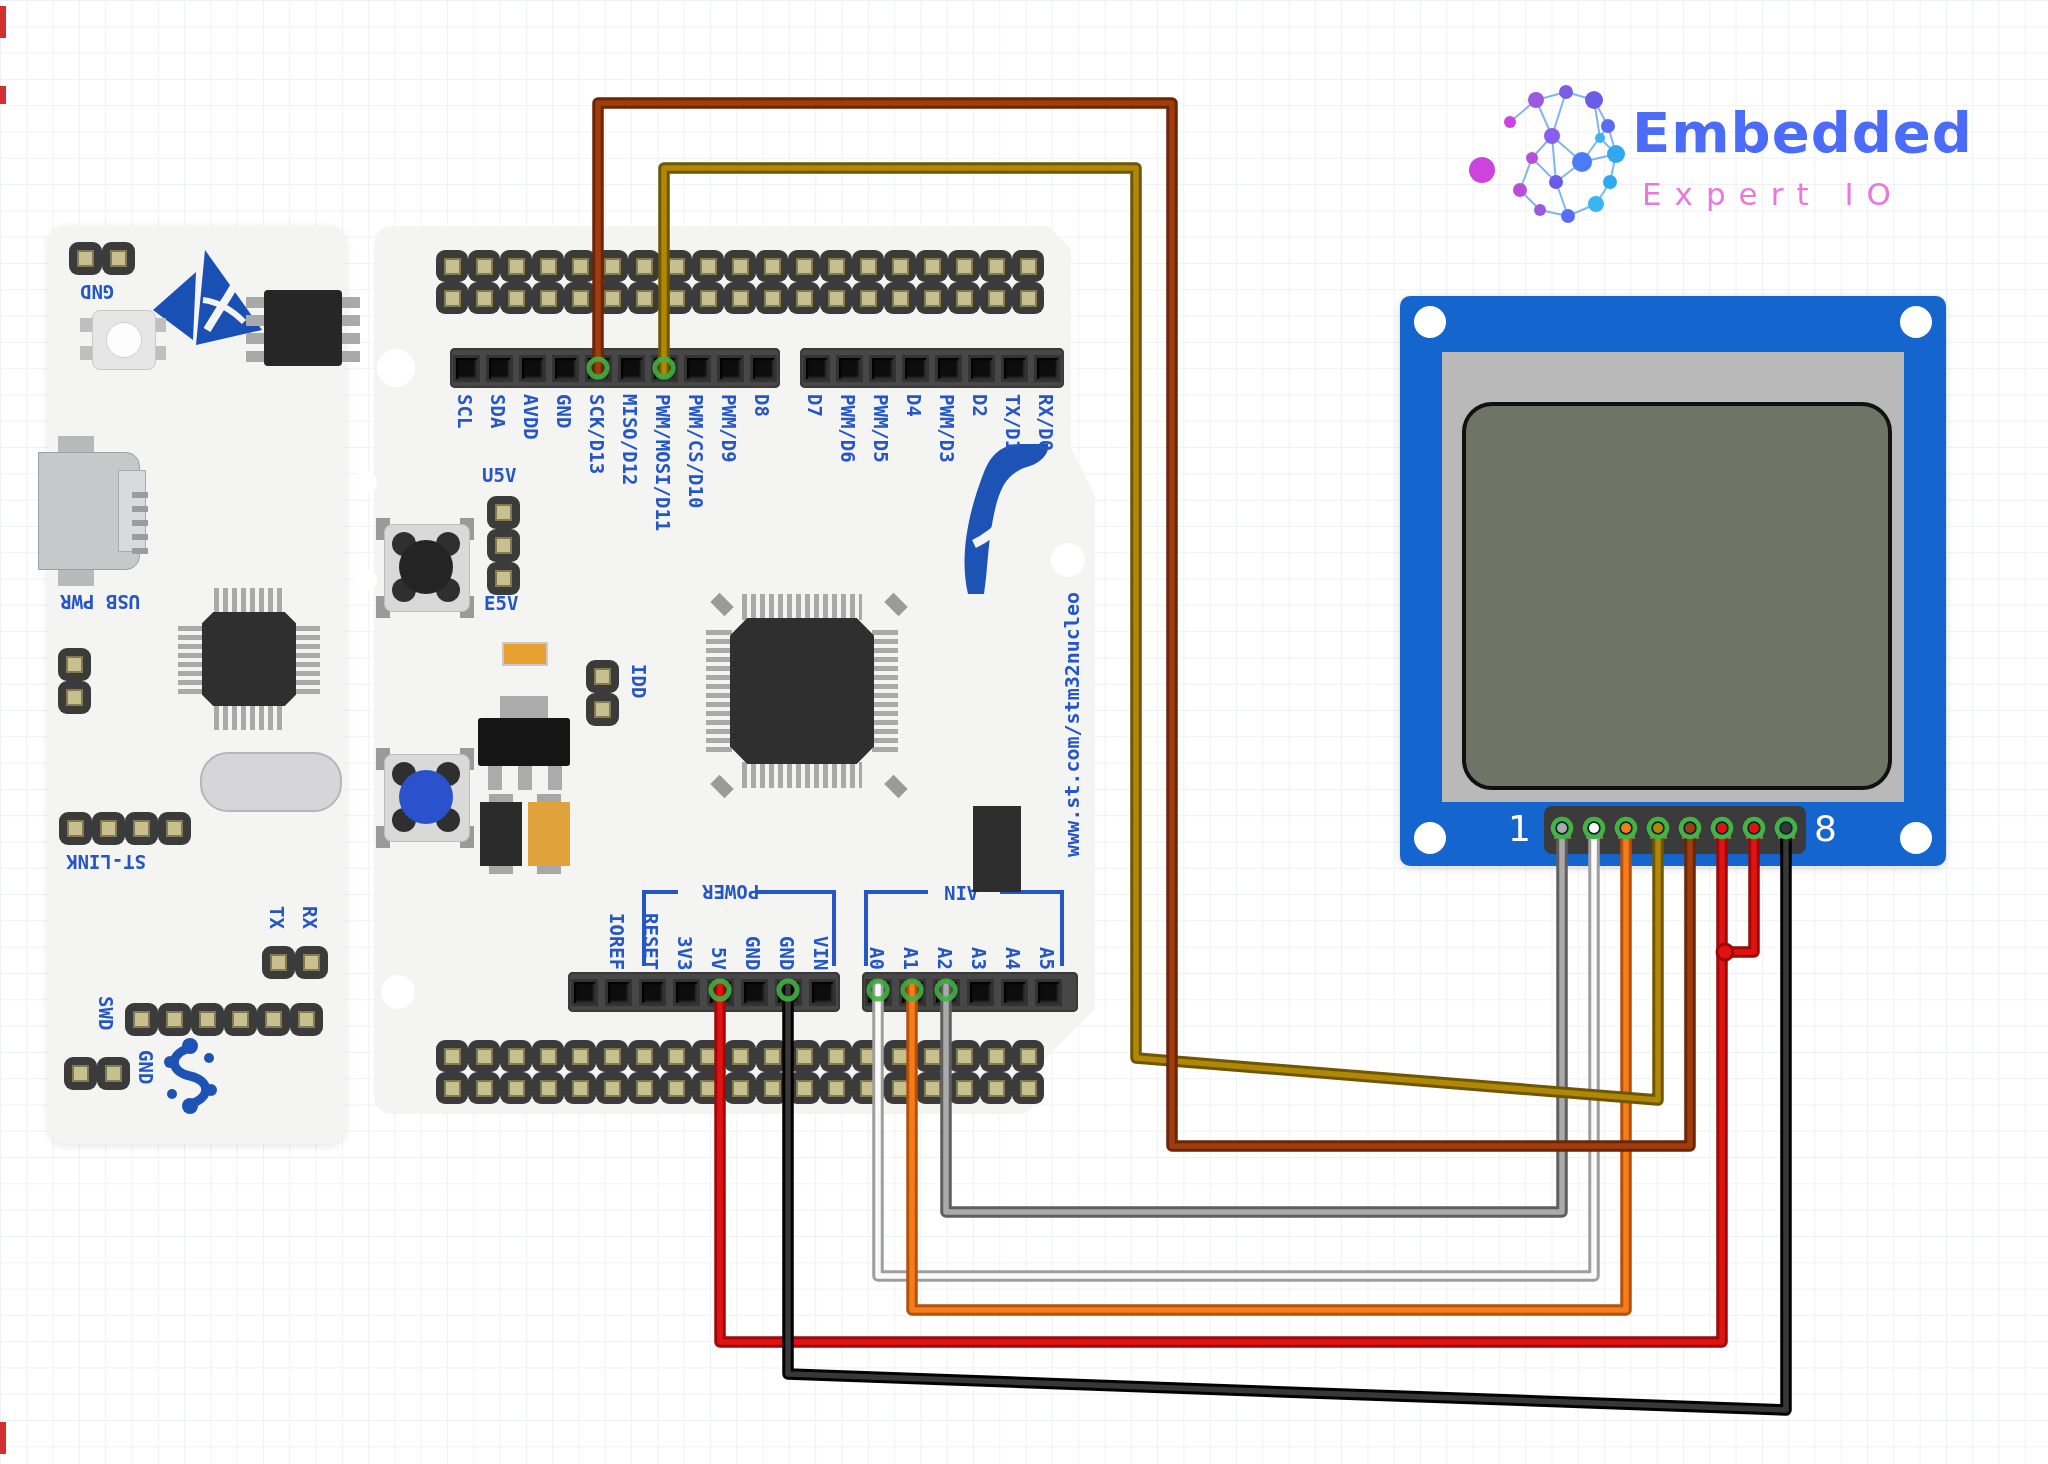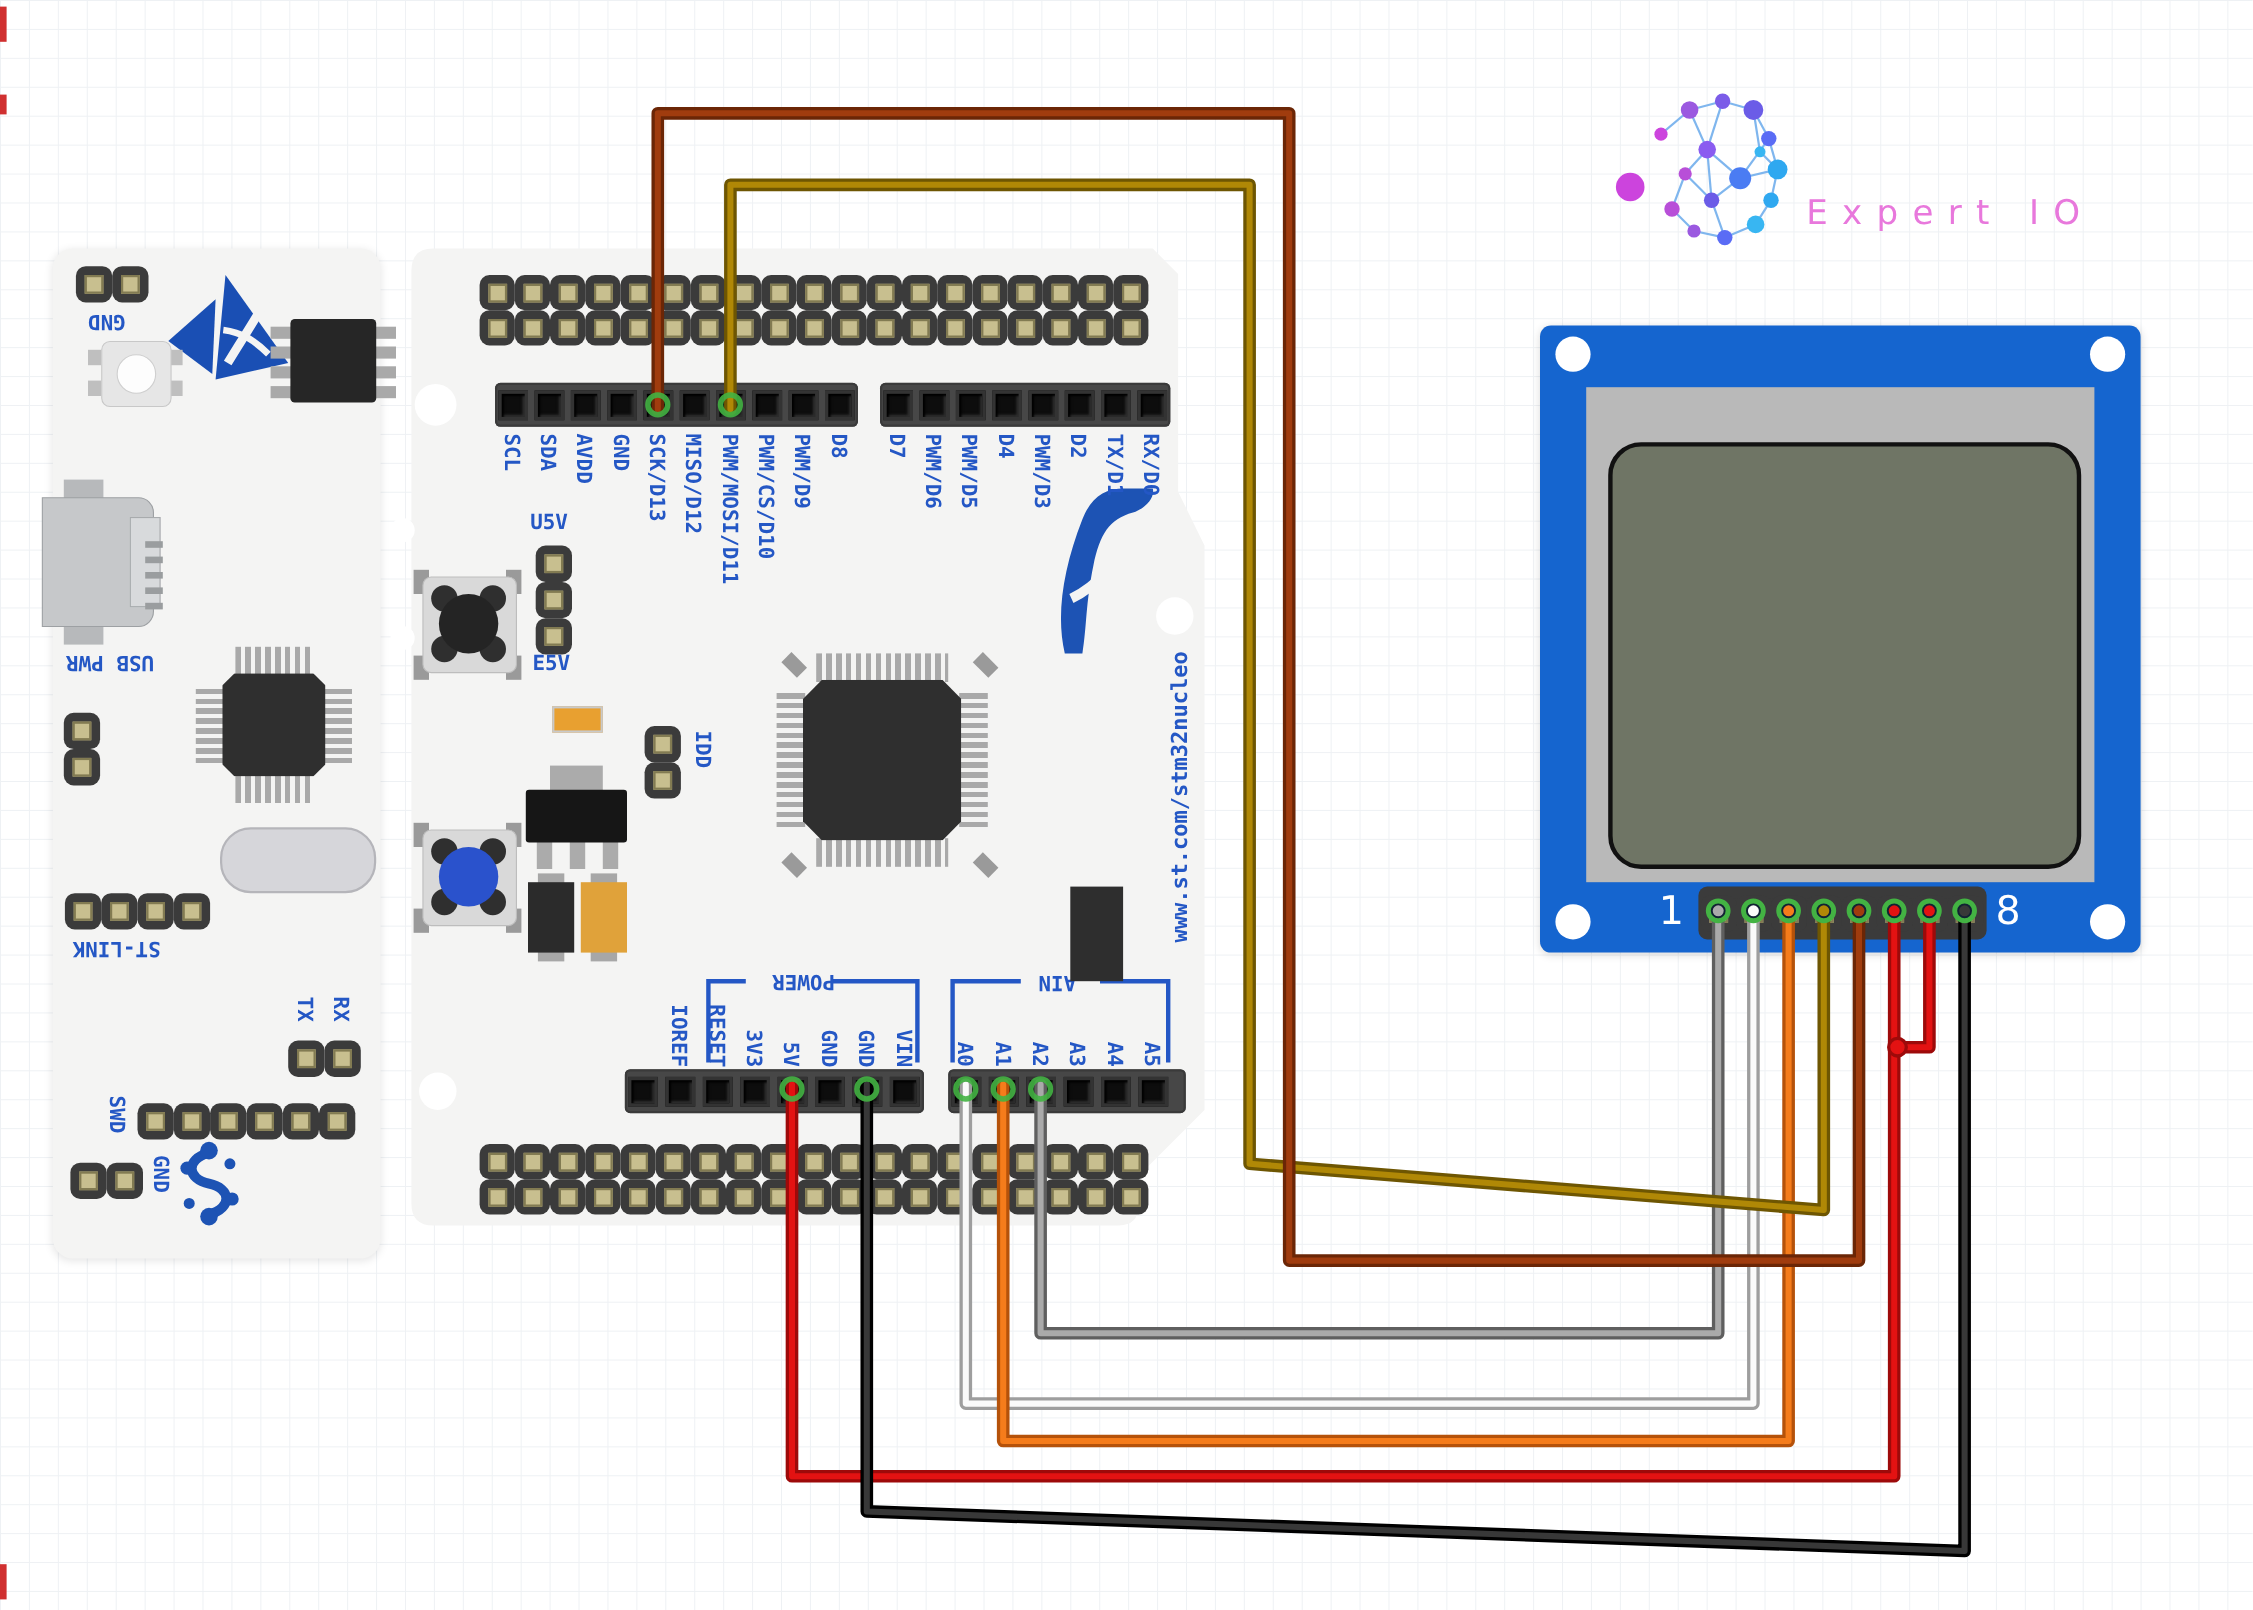--- a/index.html
+++ b/index.html
@@ -89,20 +89,21 @@
       <circle cx="148" cy="126" r="8" fill="#38b6f2"></circle>
       <circle cx="120" cy="138" r="7" fill="#5a6cf5"></circle>
       <circle cx="92" cy="132" r="6" fill="#9b59e0"></circle>
       <circle cx="72" cy="112" r="7" fill="#b84fd8"></circle>
       <circle cx="104" cy="58" r="8" fill="#8a5cf0"></circle>
       <circle cx="134" cy="84" r="10" fill="#4a7cf3"></circle>
       <circle cx="108" cy="104" r="7" fill="#6b5ce7"></circle>
       <circle cx="84" cy="80" r="6" fill="#b84fd8"></circle>
       <circle cx="152" cy="60" r="5" fill="#38b6f2"></circle>
     </svg>
+  <div class="abs" id="brand-title" style="left:1632px;top:100px;">Embedded</div>
   <div class="abs" id="brand-sub" style="left:1642px;top:176px;">Expert IO</div>
 
   <svg class="abs" style="left:0;top:0;" width="2048" height="1464" id="decor-svg">
       <path d="M 644,966 L 644,892 L 678,892 M 756,892 L 834,892 L 834,966" stroke="#2457c5" stroke-width="4" fill="none"></path>
       <path d="M 866,966 L 866,892 L 928,892 M 1000,892 L 1062,892 L 1062,966" stroke="#2457c5" stroke-width="4" fill="none"></path>
       <polygon points="153,310 196,272 193,340" fill="#1a4fb4"></polygon>
       <polygon points="205,250 262,330 196,345" fill="#1a4fb4"></polygon>
       <path d="M 207,330 C 222,305 238,282 250,258" stroke="#f4f4f3" stroke-width="8" fill="none"></path>
       <path d="M 203,300 C 220,302 232,310 244,322" stroke="#f4f4f3" stroke-width="6" fill="none"></path>
       <path d="M 968,594 C 960,560 966,518 984,472 C 992,452 1004,444 1022,444 L 1048,444 C 1050,452 1042,462 1030,466 C 1008,472 1000,486 994,514 C 987,548 988,570 984,594 Z" fill="#1d53b4"></path>

